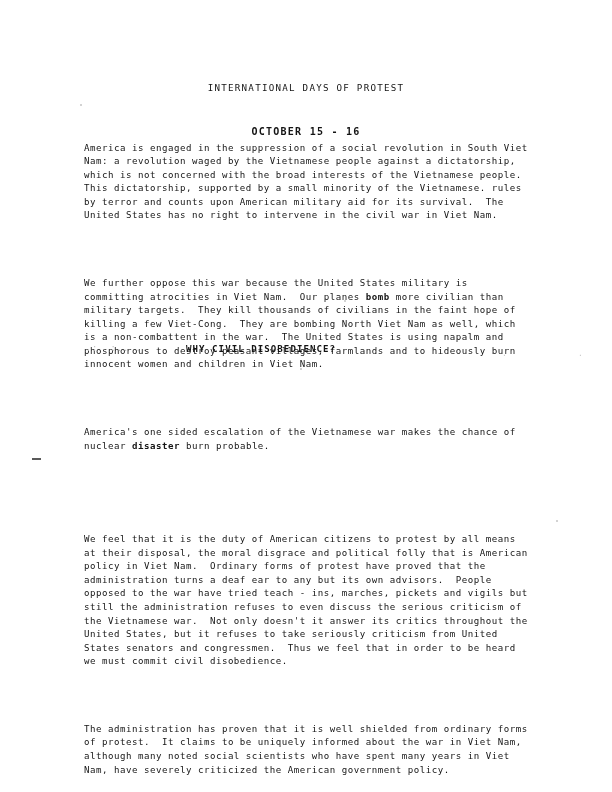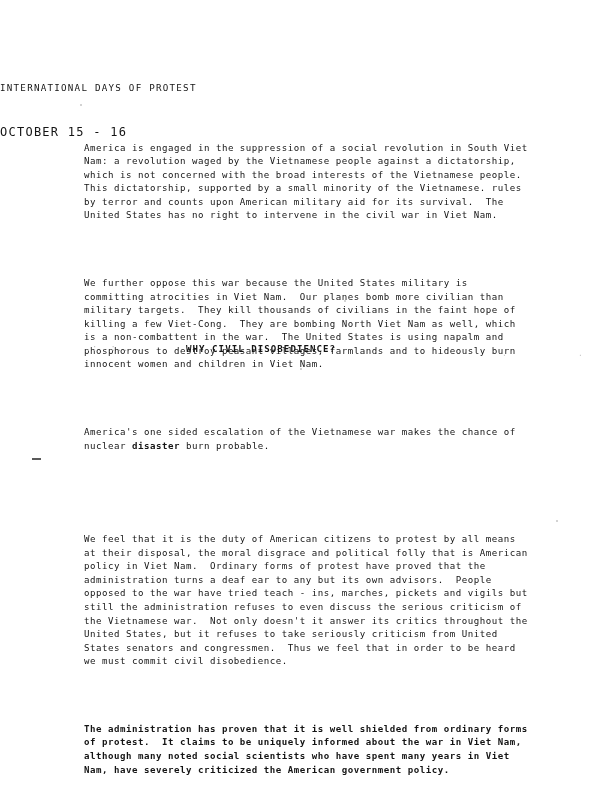--- a/index.html
+++ b/index.html
@@ -22,48 +22,49 @@
     inset: 0;
     background: #ffffff;
   }
 
   
   .title-block {
     position: absolute;
     left: 0;
     top: 52px;
     width: 612px;
+    text-align: center;
     letter-spacing: 1.25px;
     font-size: 9.2px;
     line-height: 14.5px;
     white-space: pre;
   }
   .title-line-1 { font-size: 9.2px; }
-  .title-line-2 { font-size: 12px; }
+  .title-line-2 { font-size: 10px; font-weight: bold; }
 
   
   .body-col {
     position: absolute;
     left: 84px;
     top: 101px;
     width: 444px;
     font-size: 9.1px;
     line-height: 13.55px;
     letter-spacing: 0.52px;
     white-space: pre-wrap;
   }
 
   .para {
     margin: 0 0 13.5px 0;
     white-space: pre-wrap;
   }
-  .para:last-child { margin-bottom: 0; font-weight: bold; }
+  .para:last-child { margin-bottom: 0; }
 
   .u { text-underline-offset: 1.5px; }
-  .b { font-weight: 400; }
+  .b { font-weight: 700; }
   .strike-over { font-weight: 700; text-align: center; }
 
   
   .section-head {
     position: absolute;
     left: 186px;
     top: 344px;
     font-size: 9.1px;
     letter-spacing: 1.05px;
     text-underline-offset: 2px;

